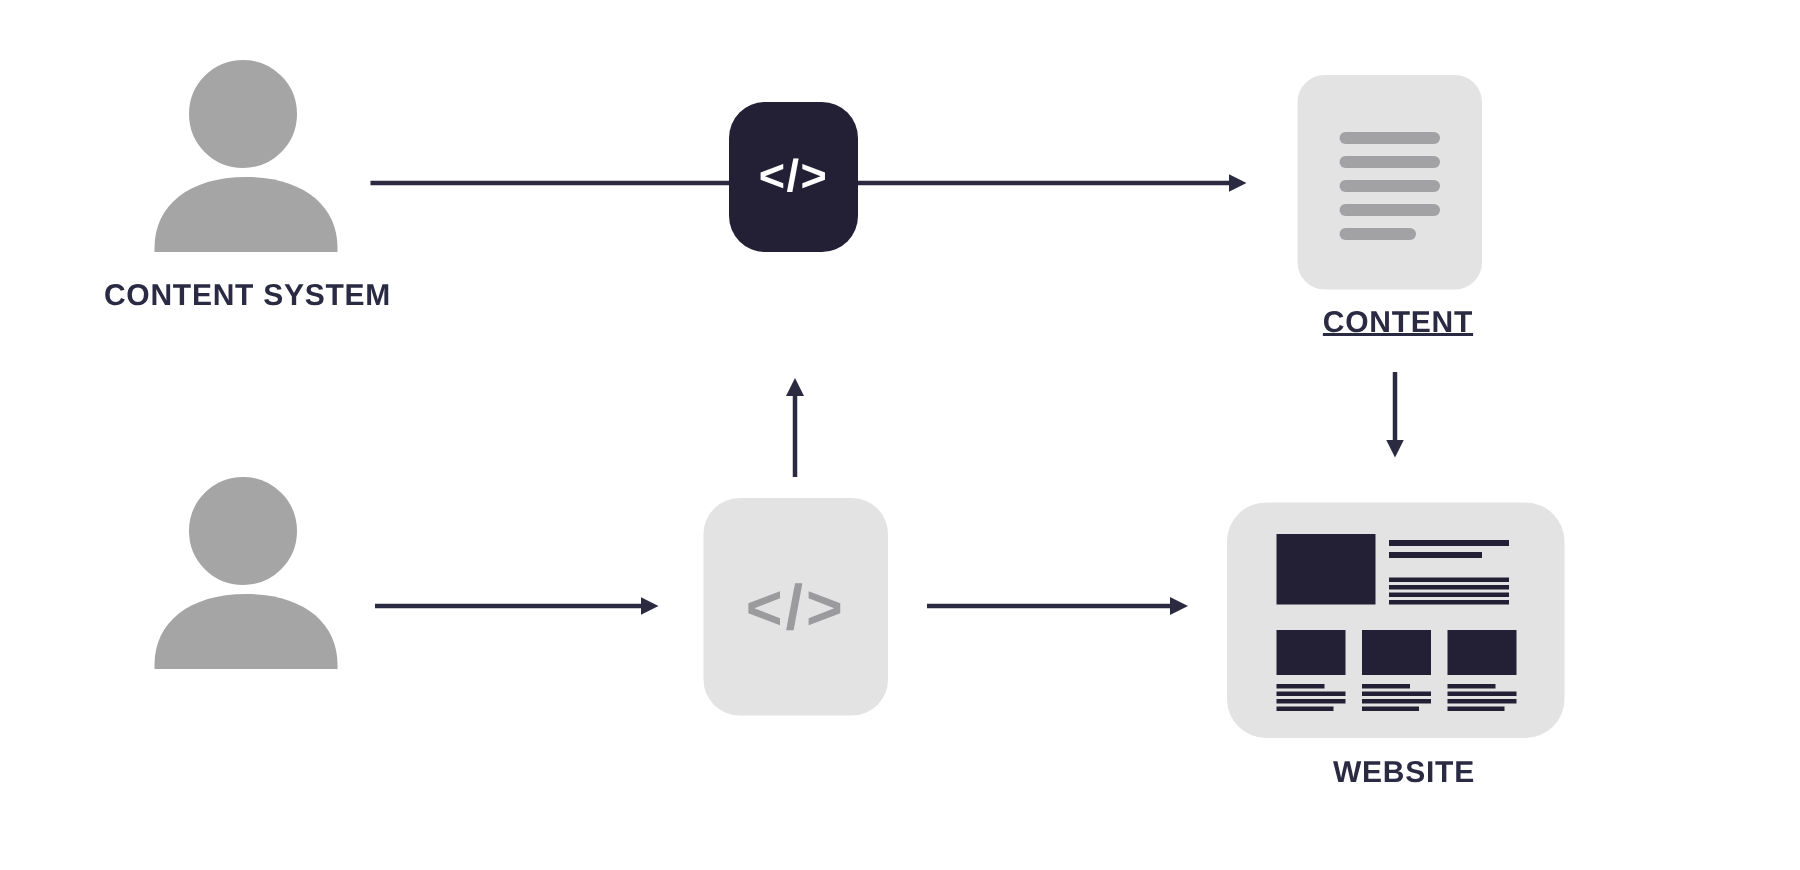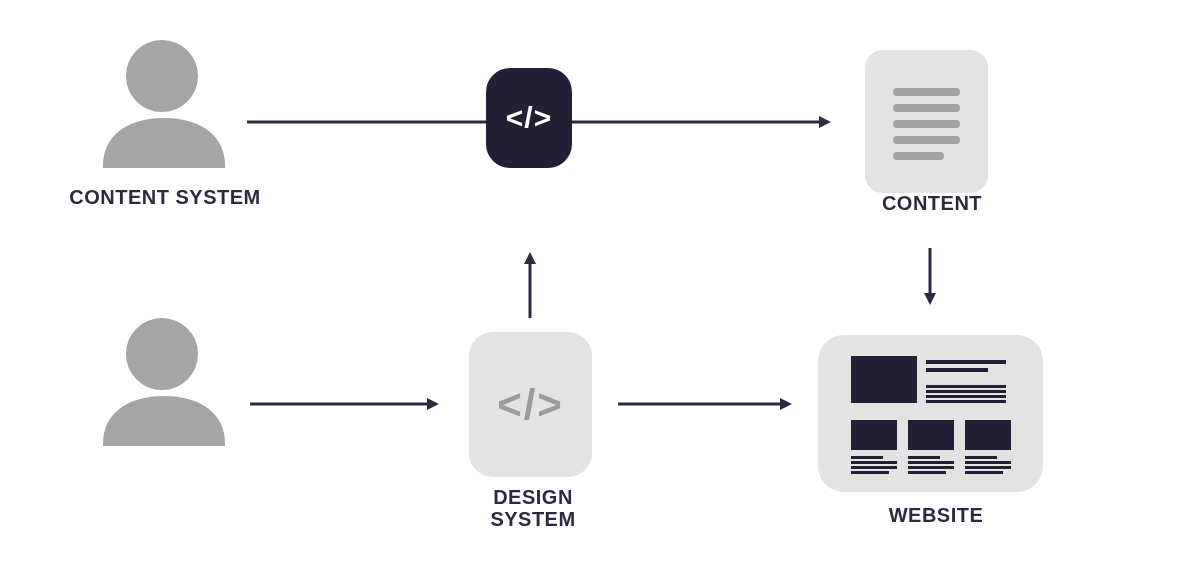--- a/index.html
+++ b/index.html
@@ -58,31 +58,30 @@
 
   <div class="icon-box light-box" style="left:865px; top:50px; width:123px; height:143px; border-radius:18px;">
     <div class="doc-bars">
       <div class="doc-bar" style="width:67px;"></div>
       <div class="doc-bar" style="width:67px;"></div>
       <div class="doc-bar" style="width:67px;"></div>
       <div class="doc-bar" style="width:67px;"></div>
       <div class="doc-bar" style="width:51px;"></div>
     </div>
   </div>
-  <div class="node-label" style="left:792px; top:192px; width:280px;">CONTENT</div>
+  <div class="node-label" style="left:792px; top:204px; width:280px;text-decoration:underline;">CONTENT</div>
 
   <svg class="person-svg" style="left:100px; top:316px;" width="128" height="130" viewBox="0 0 128 130">
     <path d="M3 130 L3 127 C3 99 26 80 64 80 C102 80 125 99 125 127 L125 130 Z" fill="#a5a5a5"></path>
     <circle cx="62" cy="38" r="39" fill="#a5a5a5" stroke="#ffffff" stroke-width="6"></circle>
   </svg>
 
   <div class="icon-box light-box rounded" style="left:469px; top:332px; width:123px; height:145px;">
     <span class="code-glyph-light">&lt;/&gt;</span>
   </div>
-  <div class="node-label" style="left:458px; top:486px; width:150px;">DESIGN SYSTEM</div>
 
   <div class="icon-box light-box" style="left:818px; top:335px; width:225px; height:157px; border-radius:26px;">
     <div class="wf" style="left:33px; top:21px; width:66px; height:47px;"></div>
     <div class="wf wf-thick" style="left:108px; top:25px; width:80px;"></div>
     <div class="wf wf-thick" style="left:108px; top:33px; width:62px;"></div>
     <div class="wf wf-line" style="left:108px; top:50px; width:80px;"></div>
     <div class="wf wf-line" style="left:108px; top:55px; width:80px;"></div>
     <div class="wf wf-line" style="left:108px; top:60px; width:80px;"></div>
     <div class="wf wf-line" style="left:108px; top:65px; width:80px;"></div>
 

